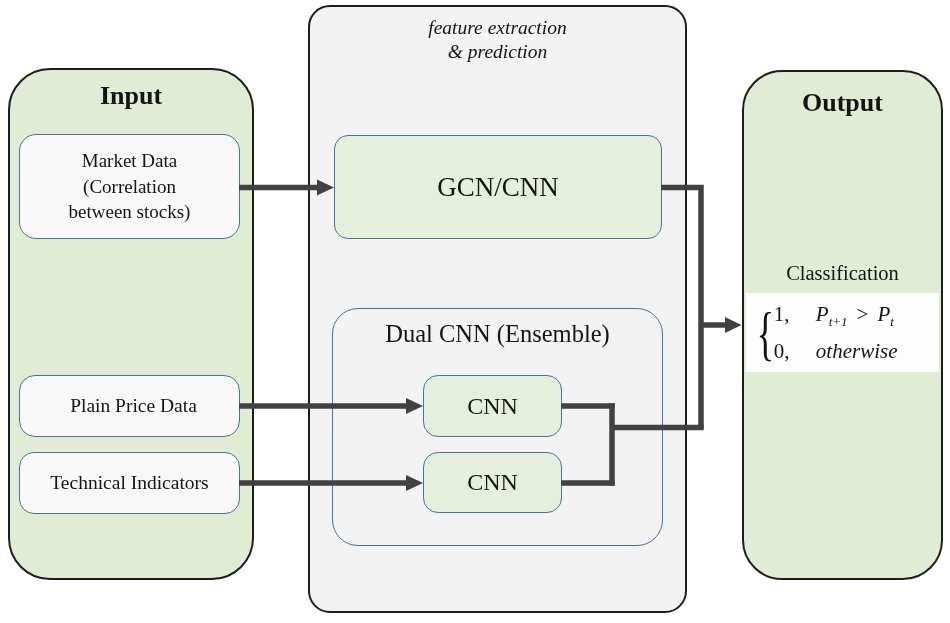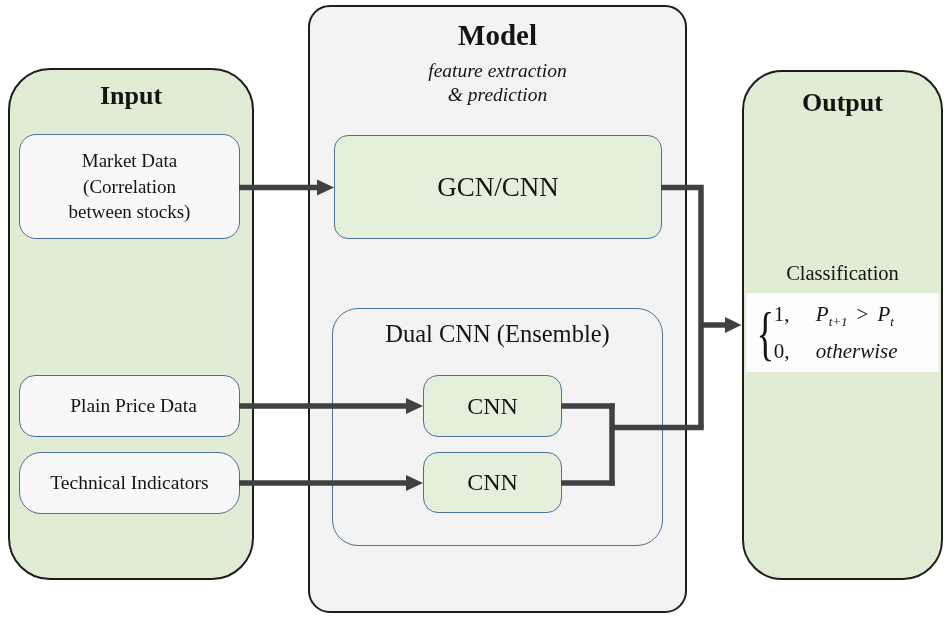--- a/index.html
+++ b/index.html
@@ -32,21 +32,21 @@
   }
 
   
   .white-box {
     background:#f8f8f8; border:1.5px solid #4c7198; border-radius:17px;
     display:flex; align-items:center; justify-content:center;
     text-align:center; white-space:pre-line;
   }
   .market-box { left:19px;  top:134px; width:221px; height:105px; font-size:19px; line-height:25.5px; }
   .plain-box  { left:19px;  top:375px; width:221px; height:62px;  font-size:19.5px; border-radius:16px;padding-left:8px; }
-  .tech-box   { left:19px;  top:452px; width:221px; height:62px;  font-size:19.5px; border-radius:22px; }
+  .tech-box   { left:19px;  top:452px; width:221px; height:62px;  font-size:19.5px; border-radius:15px; }
 
   .green-box {
     background:#e5f0dc; border:1.5px solid #4c7198;
     display:flex; align-items:center; justify-content:center; text-align:center;
   }
   .gcn-box  { left:334px; top:135px; width:328px; height:104px; border-radius:14px; font-size:27px; }
   .cnn1-box { left:423px; top:375px; width:139px; height:62px; border-radius:15px; font-size:24px; }
   .cnn2-box { left:423px; top:452px; width:139px; height:61px; border-radius:15px; font-size:24px; }
 
   .dual-box {
@@ -88,21 +88,20 @@
   <section class="abs panel-green input-panel">
     <h2 class="panel-title">Input</h2>
   </section>
   <div class="abs white-box market-box">Market Data
 (Correlation
 between stocks)</div>
   <div class="abs white-box plain-box">Plain Price Data</div>
   <div class="abs white-box tech-box">Technical Indicators</div>
 
   <section class="abs model-panel">
-    <h2 class="panel-title">Model</h2>
     <p class="model-subtitle">feature extraction
 &amp; prediction</p>
   </section>
   <div class="abs green-box gcn-box">GCN/CNN</div>
 
   <div class="abs dual-box">
     <h3 class="dual-title">Dual CNN (Ensemble)</h3>
   </div>
   <div class="abs green-box cnn1-box">CNN</div>
   <div class="abs green-box cnn2-box">CNN</div>

